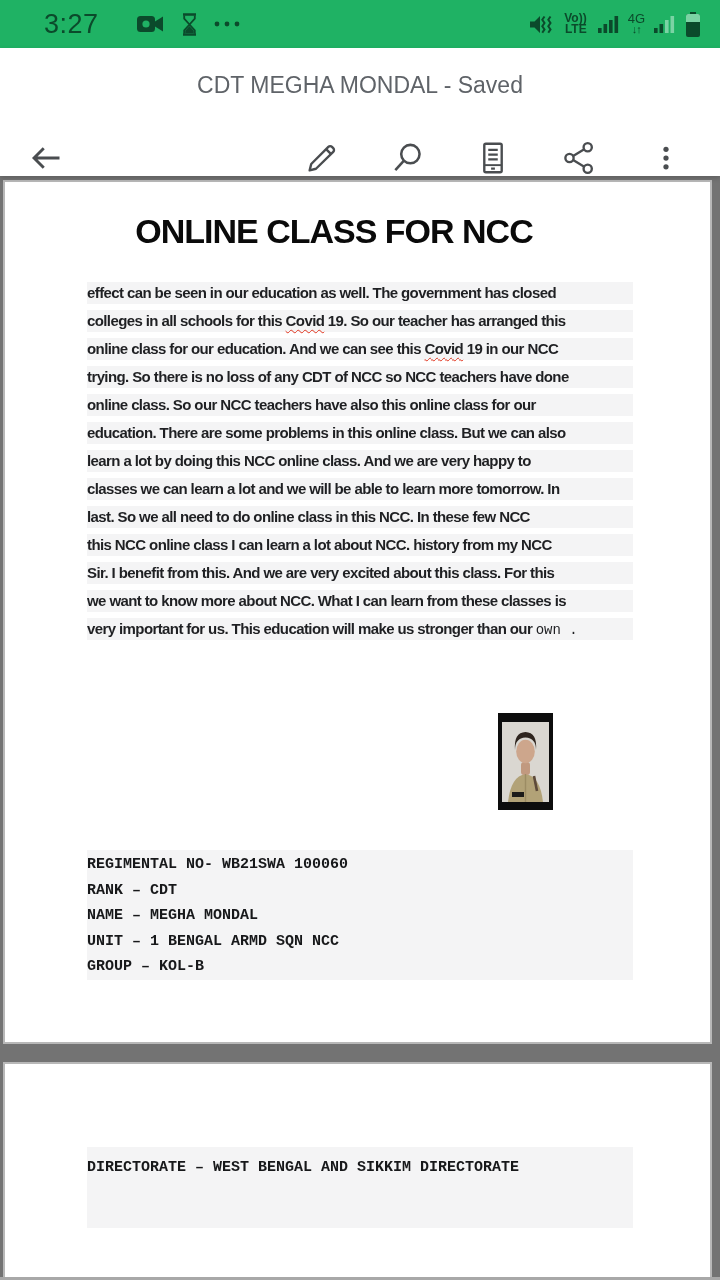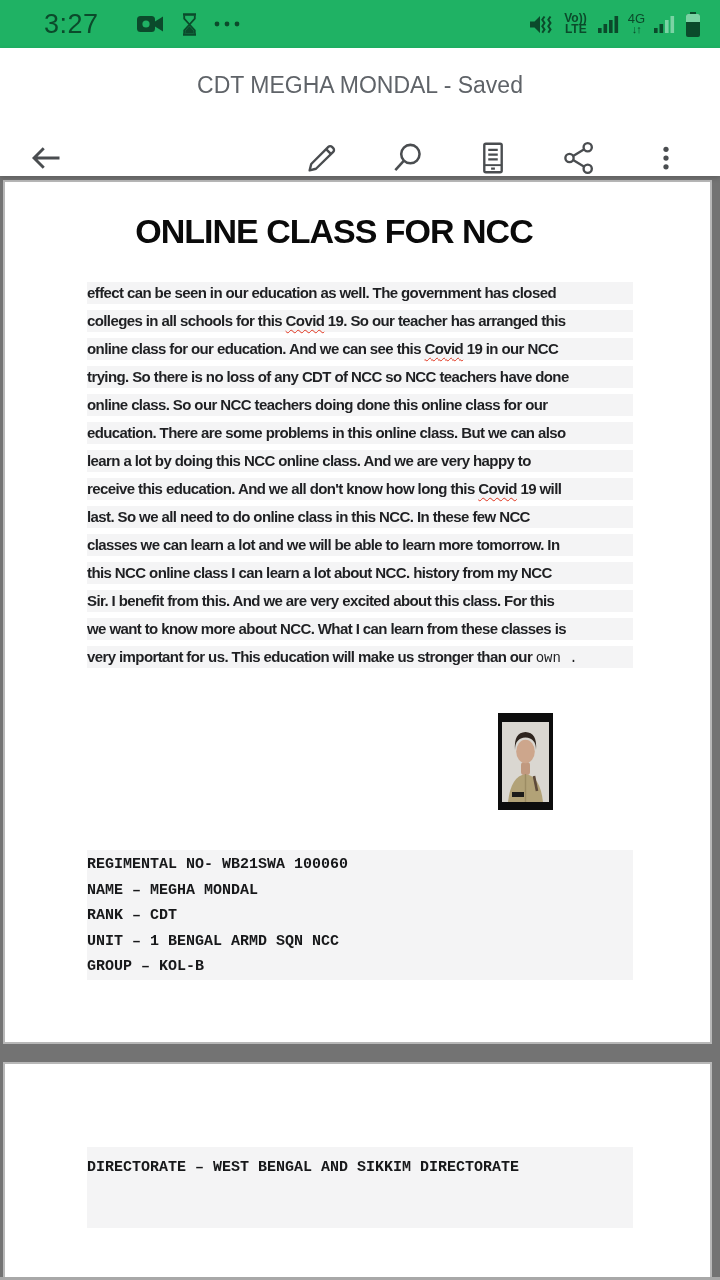--- a/index.html
+++ b/index.html
@@ -206,26 +206,25 @@
   <div class="canvas">
 
     <div class="page page1">
       <div class="heading">ONLINE CLASS FOR NCC</div>
 
       <div class="paragraph">
           <div class="pline">effect can be seen in our education as well. The government has closed</div>
           <div class="pline">colleges in all schools for this <span class="sp">Covid</span> 19. So our teacher has arranged this</div>
           <div class="pline">online class for our education. And we can see this <span class="sp">Covid</span> 19 in our NCC</div>
           <div class="pline">trying. So there is no loss of any CDT of NCC so NCC teachers have done</div>
-          <div class="pline">online class. So our NCC teachers doing done this online class for our</div>
+          <div class="pline">online class. So our NCC teachers have also this online class for our</div>
           <div class="pline">education. There are some problems in this online class. But we can also</div>
           <div class="pline">learn a lot by doing this NCC online class. And we are very happy to</div>
-          <div class="pline">receive this education. And we all don't know how long this <span class="sp">Covid</span> 19 will</div>
+          <div class="pline">classes we can learn a lot and we will be able to learn more tomorrow. In</div>
           <div class="pline">last. So we all need to do online class in this NCC. In these few NCC</div>
-          <div class="pline">classes we can learn a lot and we will be able to learn more tomorrow. In</div>
           <div class="pline">this NCC online class I can learn a lot about NCC. history from my NCC</div>
           <div class="pline">Sir. I benefit from this. And we are very excited about this class. For this</div>
           <div class="pline">we want to know more about NCC. What I can learn from these classes is</div>
           <div class="pline">very important for us. This education will make us stronger than our <span class="mono-tail">own .</span></div>
         </div>
 
       <div class="photo">
         <svg width="55" height="97" viewBox="0 0 55 97">
           <rect width="55" height="97" fill="#0d0d0d"></rect>
           <rect x="4" y="9" width="47" height="80" fill="#dad7d1"></rect>
@@ -235,22 +234,22 @@
           <path d="M17 37 Q15.5 19.5 27.5 19 Q39.5 19.5 38 37 Q38 25 27.5 24.5 Q17 25 17 37 Z" fill="#2f251e"></path>
           <path d="M27.5 61 v28" stroke="#9c8c63" stroke-width="1.4"></path>
           <path d="M36 63 L39 78" stroke="#5d4a3a" stroke-width="2.6"></path>
           <rect x="14" y="79" width="12" height="5" fill="#1c1b19"></rect>
           <rect x="0" y="89" width="55" height="8" fill="#0d0d0d"></rect>
         </svg>
       </div>
 
       <div class="info-block">
           <div class="iline">REGIMENTAL NO- WB21SWA 100060</div>
+          <div class="iline">RANK – CDT</div>
           <div class="iline">NAME – MEGHA MONDAL</div>
-          <div class="iline">RANK – CDT</div>
           <div class="iline">UNIT – 1 BENGAL ARMD SQN NCC</div>
           <div class="iline">GROUP – KOL-B</div>
         </div>
     </div>
 
     <div class="page page2">
       <div class="dir-block">
         <div class="iline">DIRECTORATE – WEST BENGAL AND SIKKIM DIRECTORATE</div>
       </div>
     </div>

